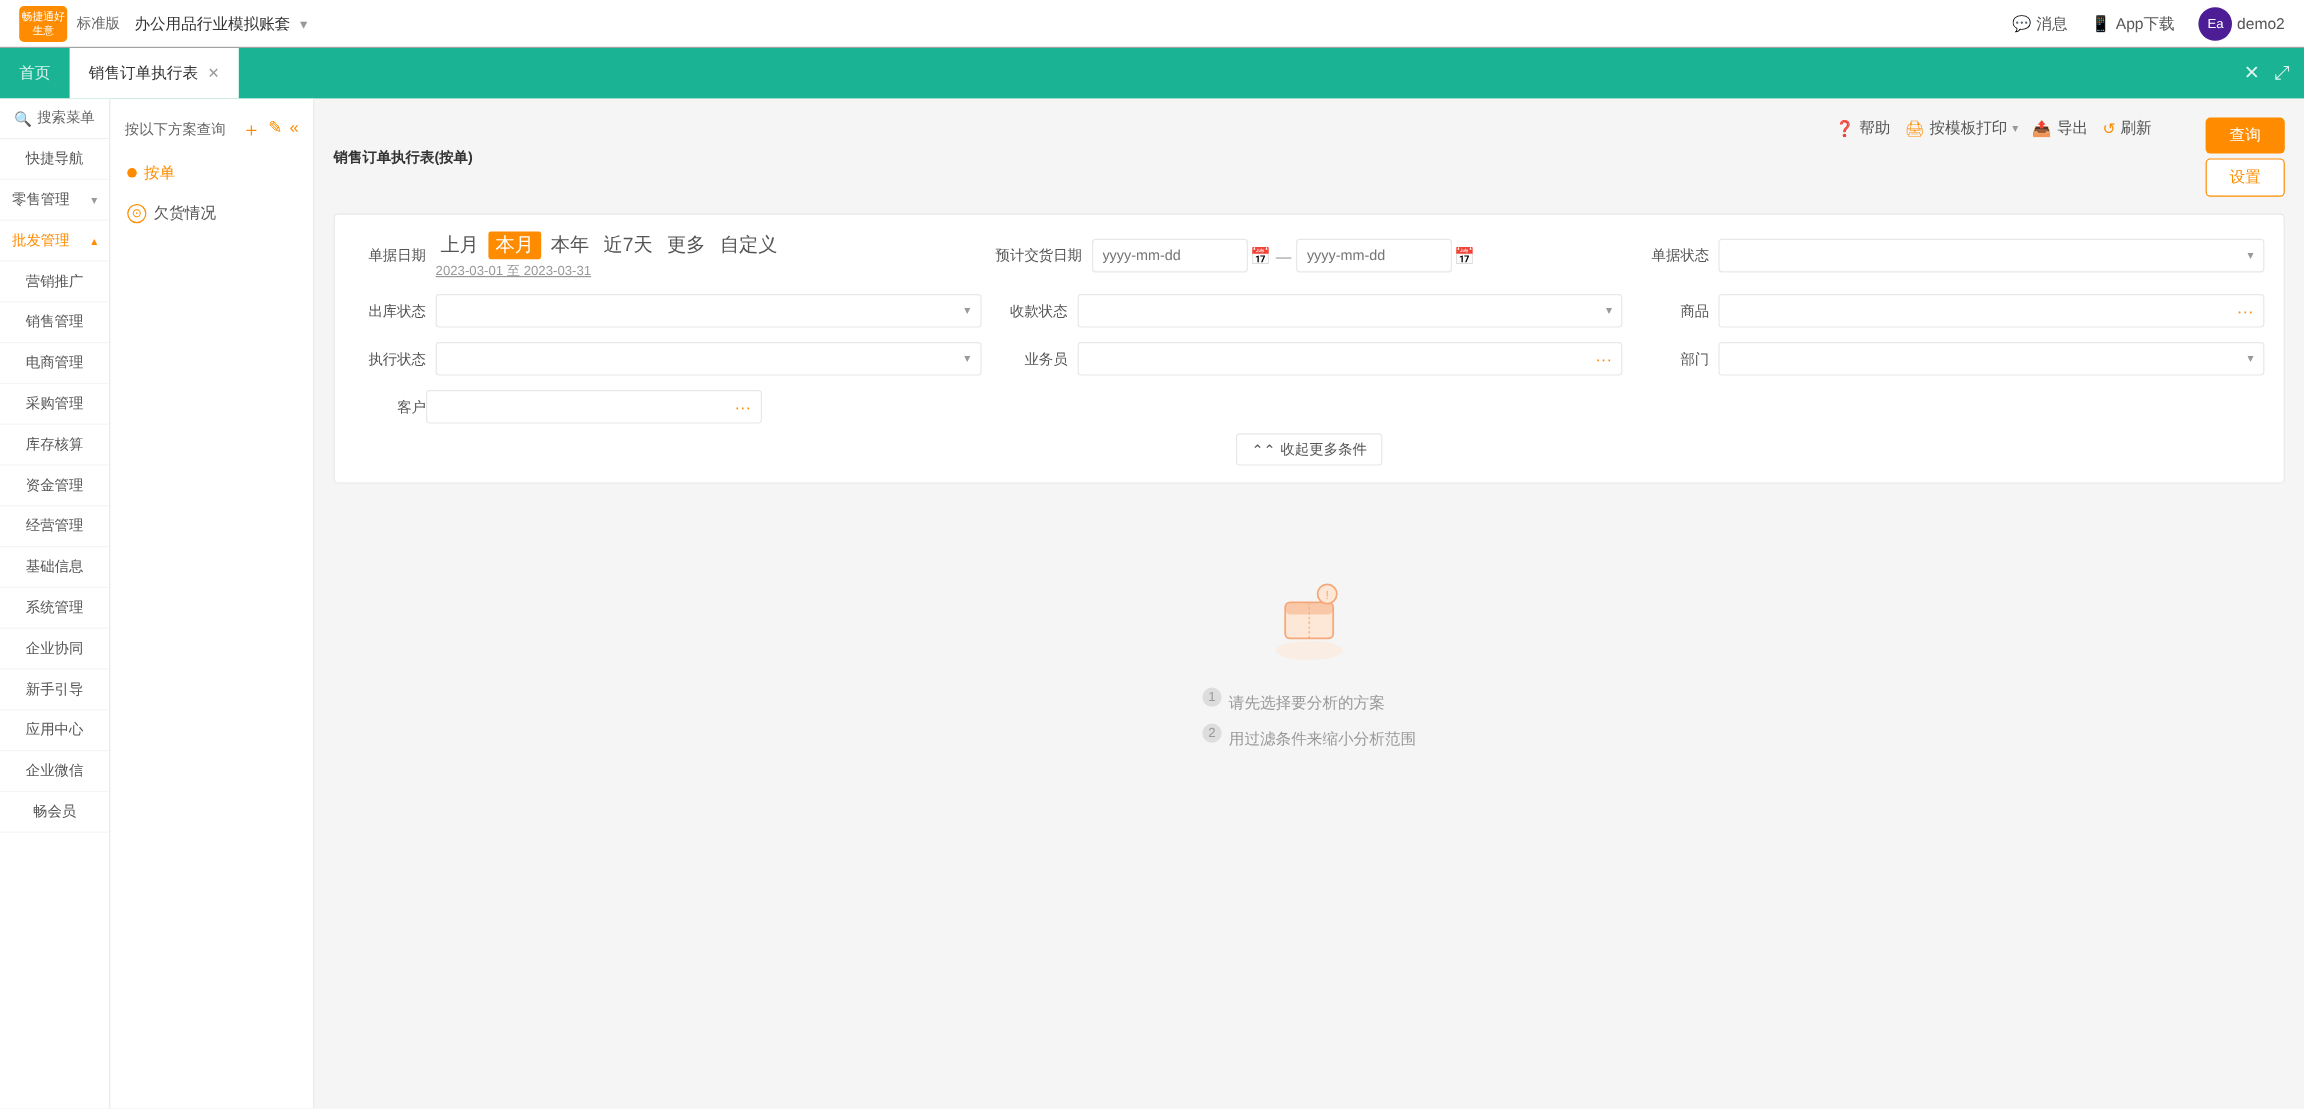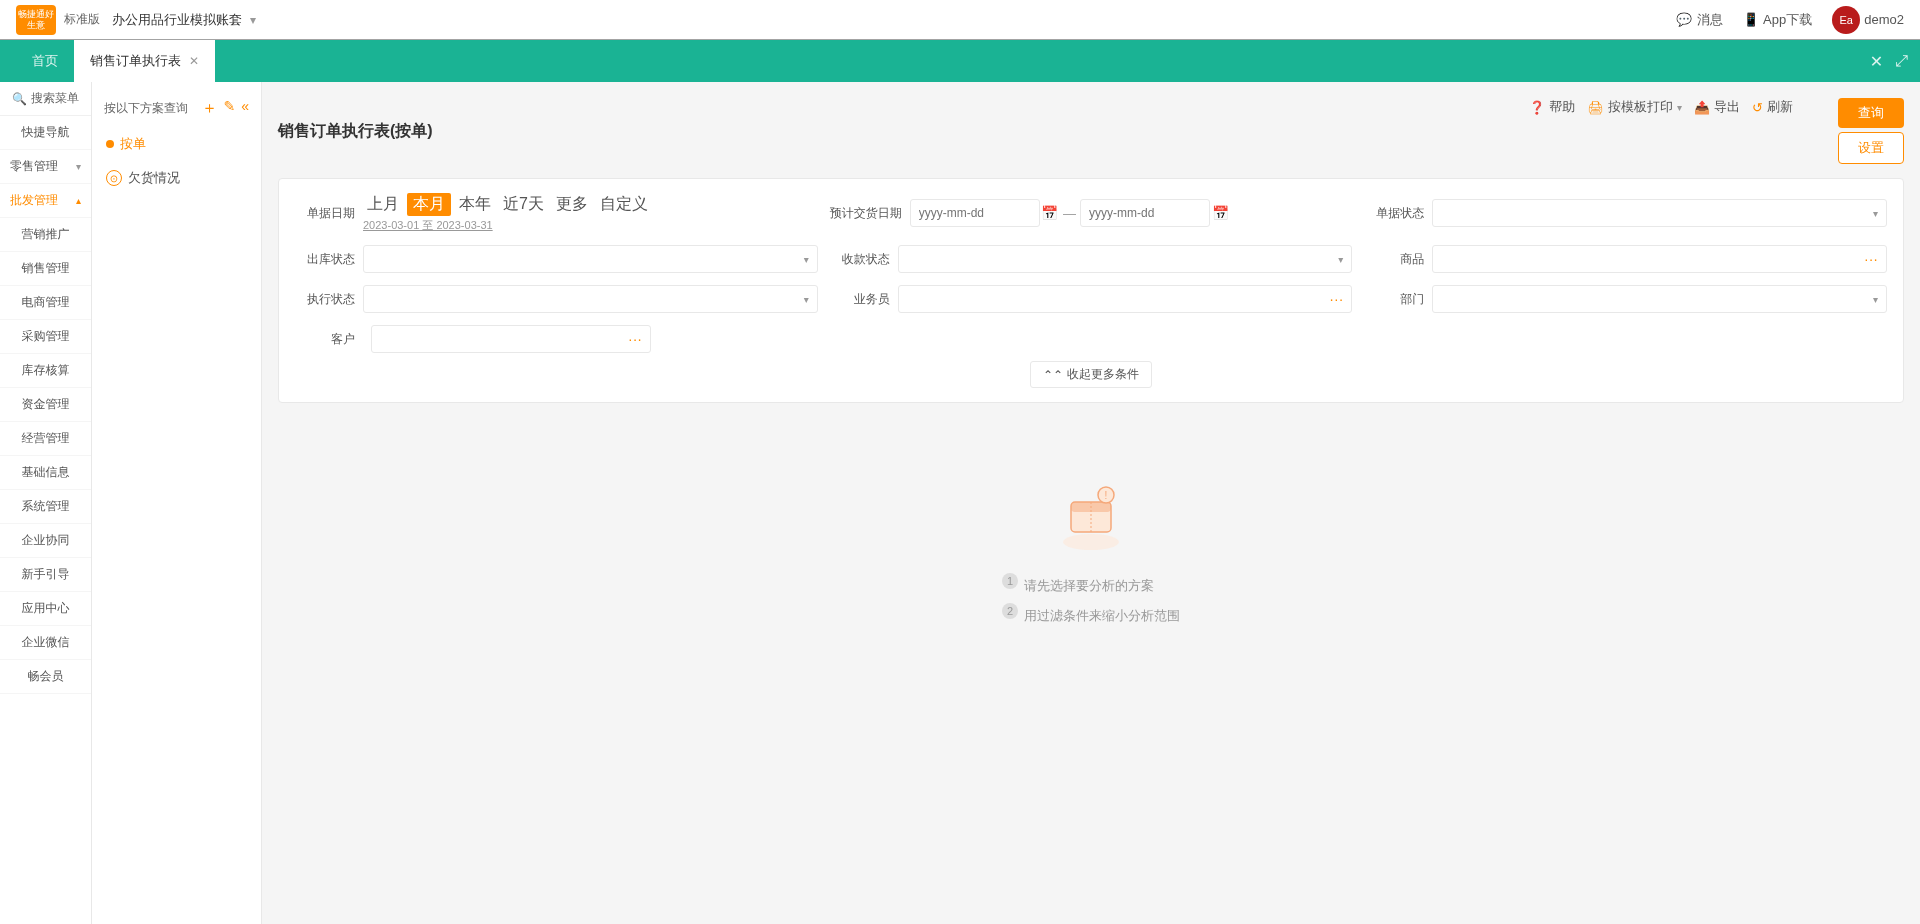--- a/index.html
+++ b/index.html
@@ -15,30 +15,29 @@
       padding: 0 16px;
       border-bottom: 1px solid #a3a3a3;
       flex-shrink: 0;
     }
     .top-bar-left { display: flex; align-items: center; gap: 8px; }
     .logo-box { background: #ff8c00; color: #fff; font-size: 11px; width: 40px; height: 30px; display: flex; align-items: center; justify-content: center; border-radius: 4px; }
     .app-title { color: #666; font-size: 12px; }
     .breadcrumb-arrow { color: #999; font-size: 12px; cursor: pointer; }
     .top-bar-right { display: flex; align-items: center; gap: 20px; color: #555; font-size: 13px; }
     .top-bar-right .icon-item { display: flex; align-items: center; gap: 4px; cursor: pointer; }
-    .user-avatar { width: 28px; height: 28px; border-radius: 50%; background: #b91c1c; display: flex; align-items: center; justify-content: center; color: #fff; font-size: 11px; }
+    .user-avatar { width: 28px; height: 28px; border-radius: 50%; background: #4c1d95; display: flex; align-items: center; justify-content: center; color: #fff; font-size: 11px; }
 
     
     .tab-bar {
       background: #1ab394;
       height: 42px;
       display: flex;
       align-items: stretch;
       flex-shrink: 0;
-      padding-left: 16px;
     }
     .tab-item {
       display: flex;
       align-items: center;
       padding: 0 16px;
       color: rgba(255,255,255,0.85);
       font-size: 13px;
       cursor: pointer;
       position: relative;
     }
@@ -139,21 +138,21 @@
       flex: 1;
       padding: 16px;
       overflow-y: auto;
     }
     .page-header {
       display: flex;
       align-items: center;
       justify-content: space-between;
       margin-bottom: 14px;
     }
-    .page-title { font-size: 16px; font-weight: bold; color: #333; }
+    .page-title { font-size: 12px; font-weight: bold; color: #333; }
     .header-actions { display: flex; align-items: center; gap: 12px; font-size: 13px; color: #555; }
     .header-actions .action-item { display: flex; align-items: center; gap: 4px; cursor: pointer; }
     .header-actions .action-item .icon { color: #ff8c00; }
     .btn-query { background: #ff8c00; color: #fff; border: none; padding: 6px 20px; border-radius: 4px; font-size: 13px; cursor: pointer; }
     .btn-settings { background: #fff; color: #ff8c00; border: 1px solid #ff8c00; padding: 6px 16px; border-radius: 4px; font-size: 13px; cursor: pointer; margin-top: 4px; }
 
     
     .filter-panel {
       background: #fff;
       border: 1px solid #e8e8e8;
@@ -499,21 +498,21 @@
             </div>
             <div class="col-field">
               <span class="filter-label">部门</span>
               <div class="select-field" style="flex:1;">
                 <span></span>
                 <span class="chevron">▾</span>
               </div>
             </div>
           </div>
 
-          <div style="display:flex;align-items:center;gap:16px;margin-bottom:8px;">
+          <div style="display:flex;align-items:center;gap:0;margin-bottom:8px;">
             <span class="filter-label">客户</span>
             <div style="width:280px;display:flex;align-items:center;border:1px solid #e8e8e8;border-radius:3px;padding:4px 8px;height:28px;background:#fff;">
               <span style="flex:1;color:#333;font-size:12px;"></span>
               <span class="dots-btn">···</span>
             </div>
           </div>
 
           <div class="collapse-row">
             <button class="collapse-btn">
               <span>⌃⌃</span>

